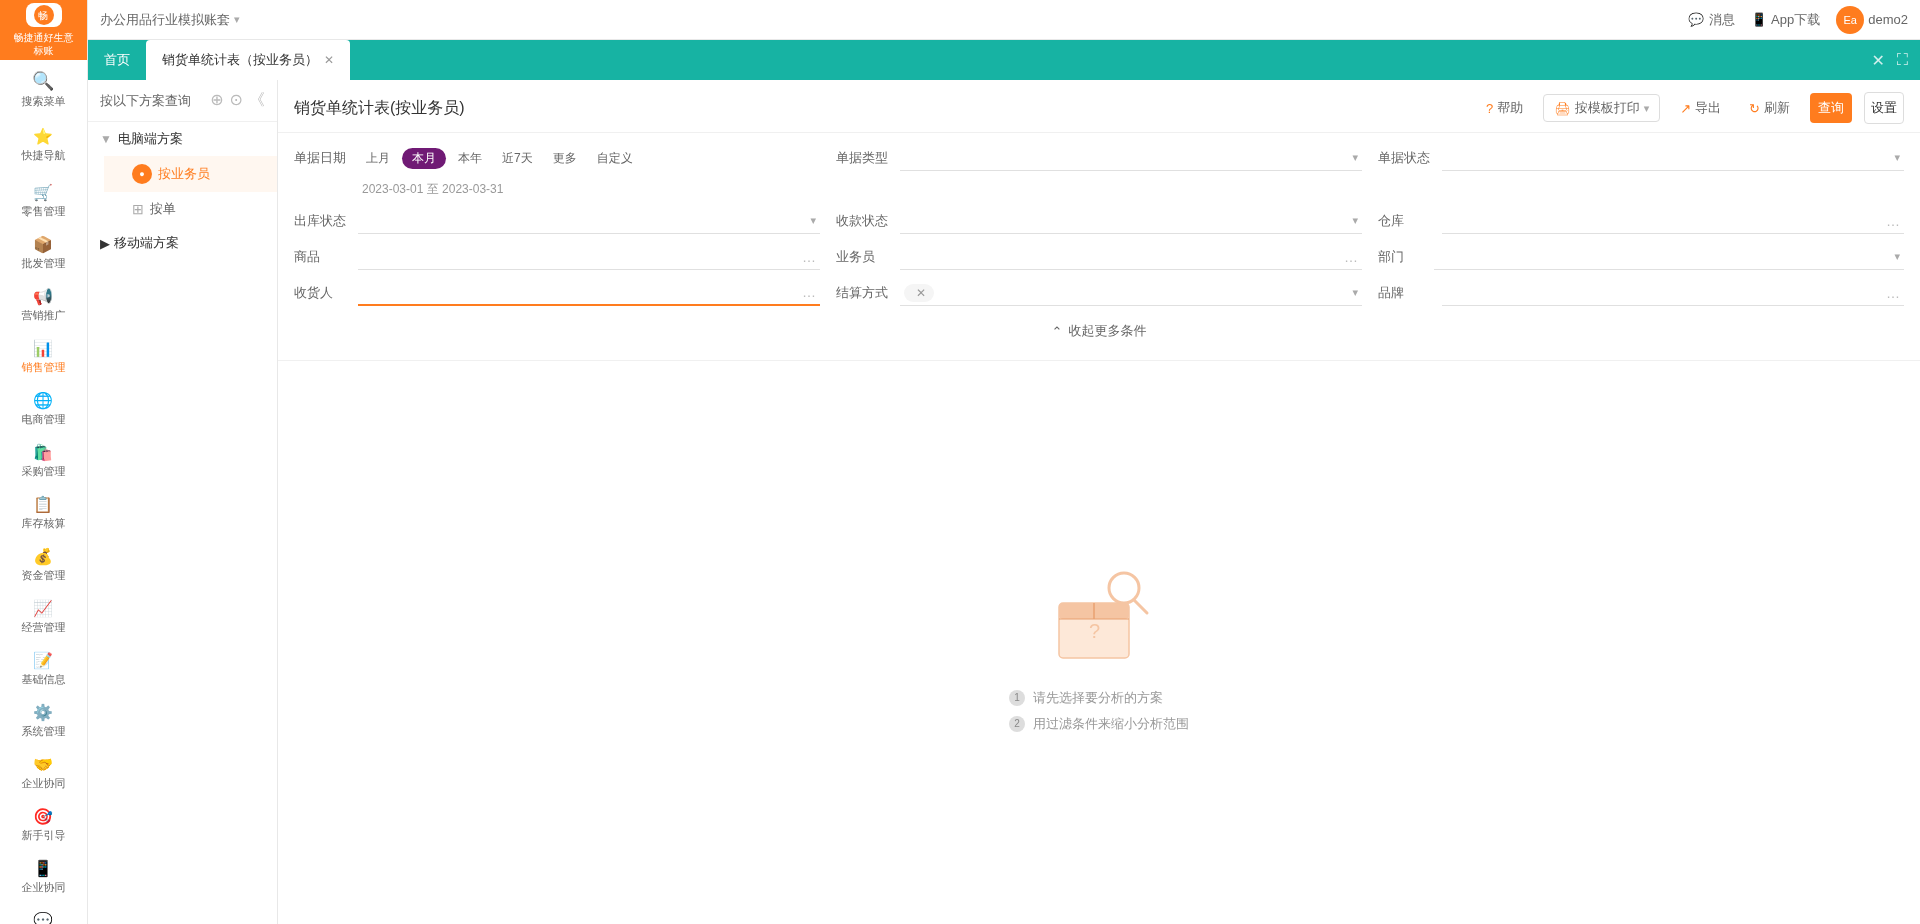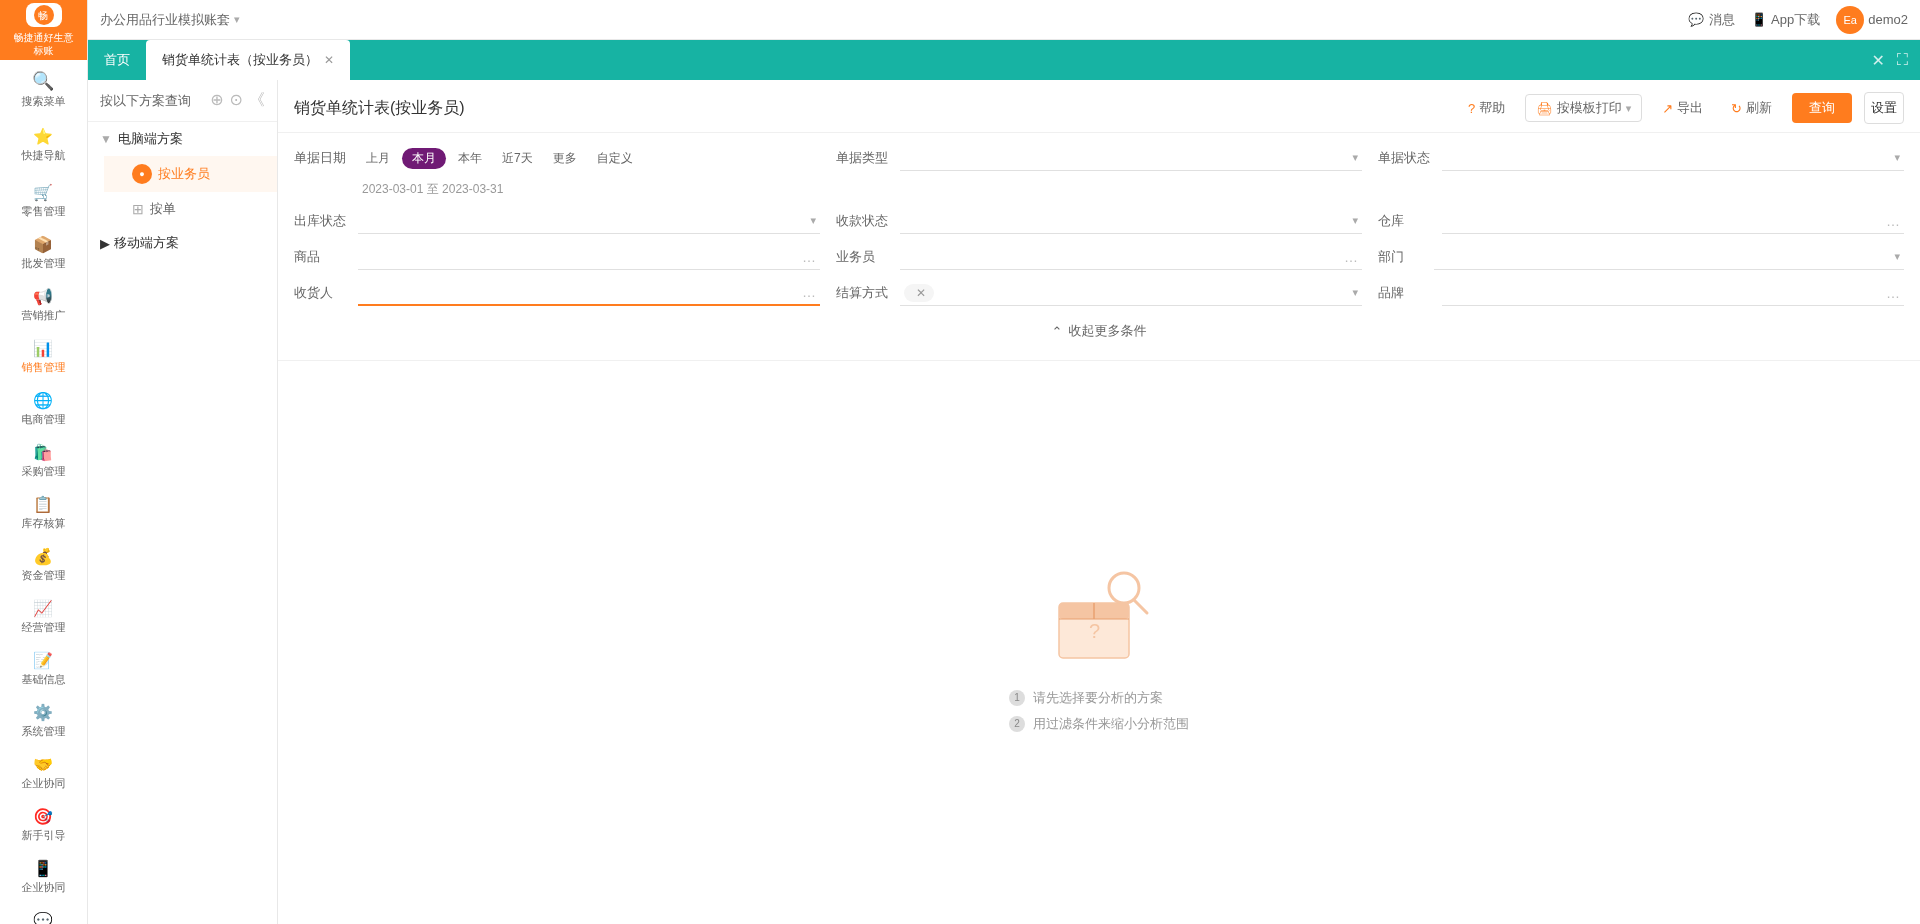--- a/index.html
+++ b/index.html
@@ -306,21 +306,21 @@
       font-size: 13px;
       color: #666;
       cursor: pointer;
       padding: 4px 8px;
       border-radius: 4px;
     }
     .btn-primary {
       background: #ff7c1e;
       color: white;
       border: none;
-      padding: 6px 17px;
+      padding: 6px 8px;
       border-radius: 4px;
       cursor: pointer;
       font-size: 13px;
     }
     .btn-secondary {
       background: #fff;
       color: #333;
       border: 1px solid #ddd;
       padding: 6px 6px;
       border-radius: 4px;

